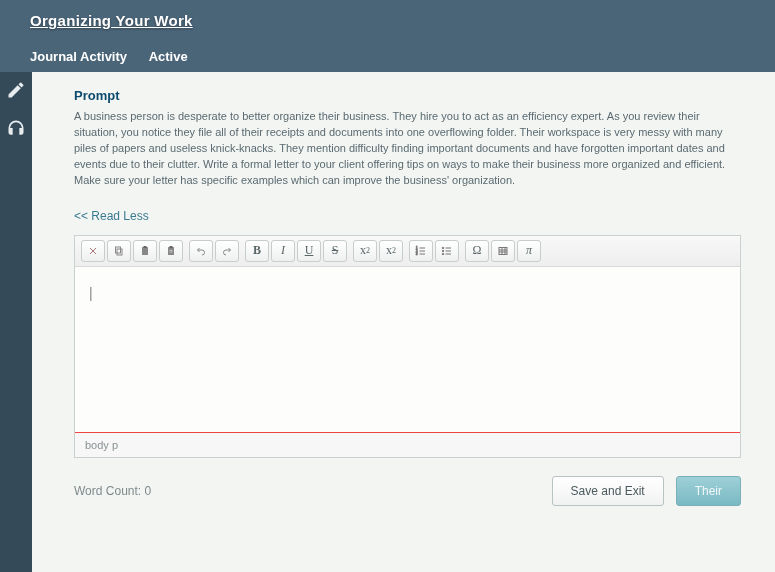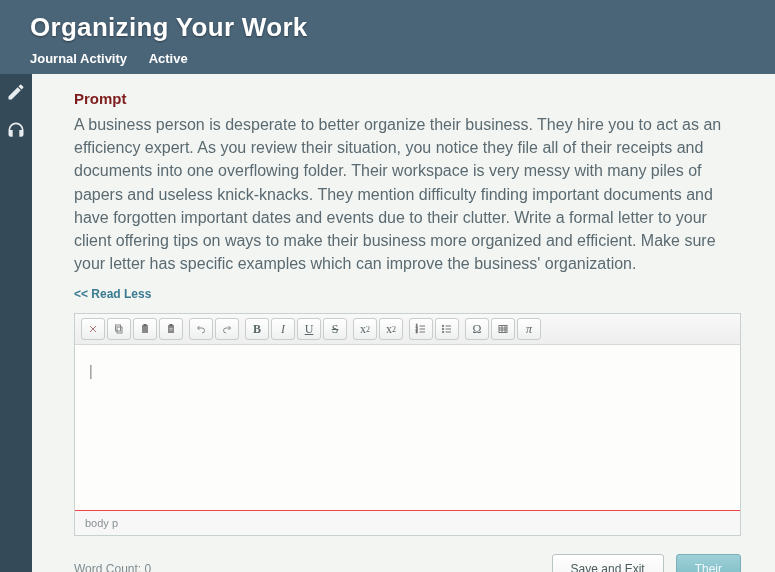--- a/index.html
+++ b/index.html
@@ -8,27 +8,28 @@
     background: #4a6478;
     width: 775px;
     height: 572px;
     overflow: hidden;
   }
   .header {
     padding: 12px 18px 8px 30px;
     color: #fff;
   }
   .header h1 {
-    font-size: 26px;
+    font-size: 15px;
     font-weight: bold;
     text-shadow: 0 1px 2px rgba(0,0,0,0.4);
     letter-spacing: 0.3px;
+    text-decoration: underline;
   }
   .header .sub {
-    margin-top: 8px;
+    margin-top: 20px;
     font-size: 13px;
   }
   .header .sub .activity { font-weight: bold; margin-right: 18px; }
   .header .sub .status { font-weight: bold; }
   .layout {
     display: flex;
     height: calc(100% - 70px);
   }
   .sidebar {
     width: 32px;
@@ -42,35 +43,35 @@
   .sidebar .icon { color: #e7ecef; width: 20px; height: 20px; display: flex; align-items: center; justify-content: center; }
   .main {
     flex: 1;
     background: #f3f5f3;
     padding: 16px 34px 10px 42px;
     display: flex;
     flex-direction: column;
     position: relative;
   }
   .prompt-title {
-    color: #7f1d1d;
-    font-size: 15px;
+    color: #0c4a6e;
+    font-size: 13px;
     font-weight: bold;
     margin-bottom: 6px;
   }
   .prompt-body {
     color: #5a6a70;
-    font-size: 16px;
+    font-size: 11px;
     line-height: 1.45;
   }
   .read-less {
     color: #3a7a90;
     font-size: 12px;
-    font-weight: bold;
-    margin-top: 12px;
+    font-weight: normal;
+    margin-top: 20px;
     cursor: pointer;
     display: inline-block;
   }
   .editor-wrap {
     margin-top: 12px;
     border: 1px solid #c9d0d0;
     background: #fdfdfb;
   }
   .toolbar {
     display: flex;

